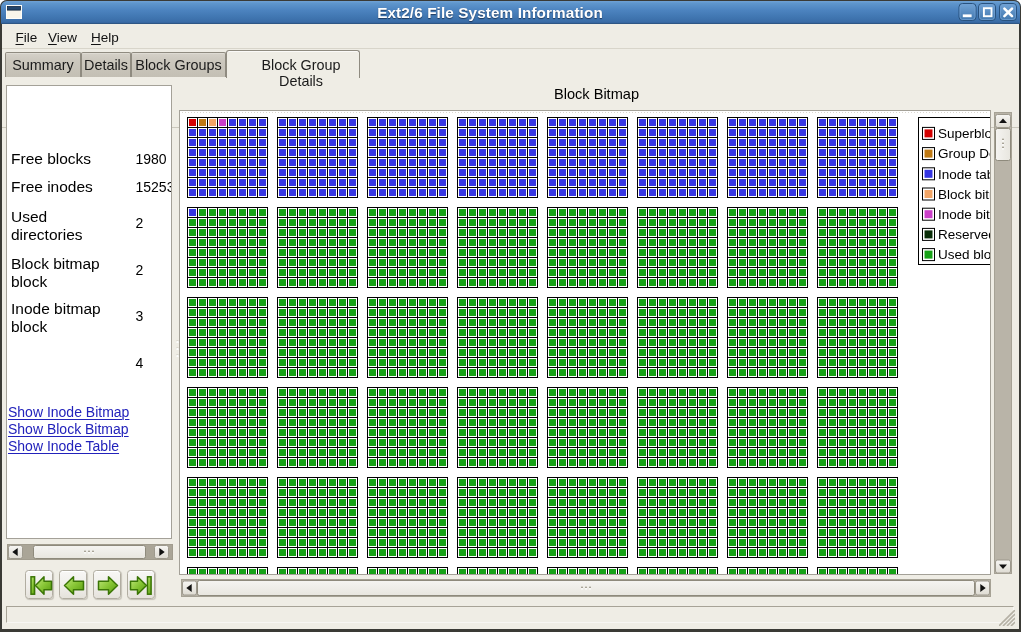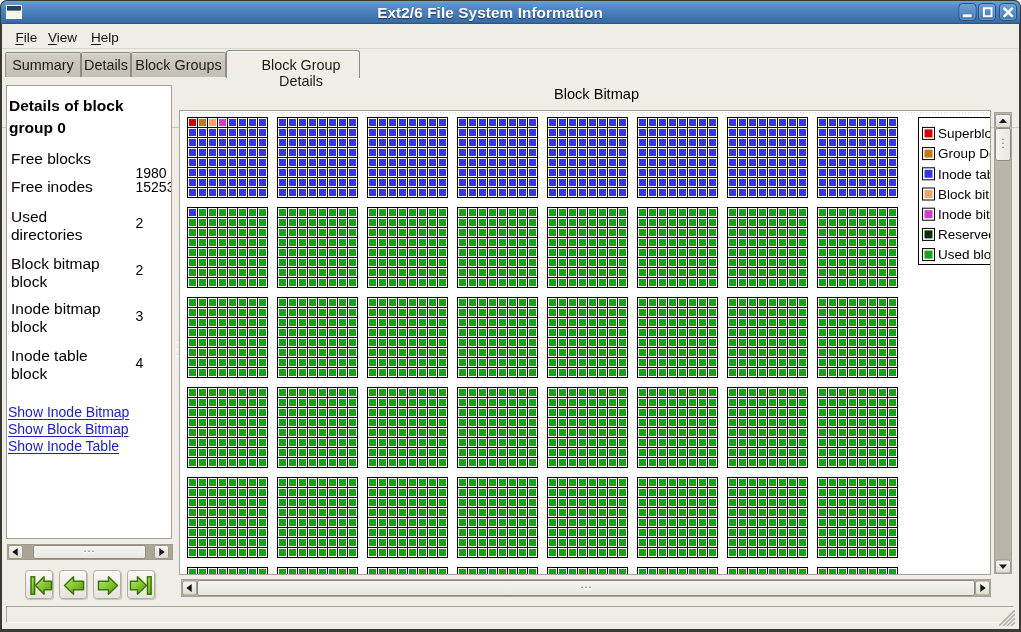--- a/index.html
+++ b/index.html
@@ -86,32 +86,30 @@
         <span>Details</span>
       </div>
       <div class="tab" style="left:129px;width:95px">
         <span>Block Groups</span>
       </div>
       <div class="tab" id="tab4" style="left:224px;width:134px">
         <span>Block Group Details</span>
       </div>
     </div>
     <div id="leftpanel">
-      <div class="hd">Details of block group 0</div>
       <div class="lbl" style="top:64.30000000000001px">Free blocks</div>
-      <div class="val" style="top:79px">1980</div>
+      <div class="val" style="top:65px">1980</div>
       <div class="lbl" style="top:92.4px">Free inodes</div>
       <div class="val" style="top:93px">15253</div>
       <div class="lbl" style="top:122.19999999999999px">Used directories</div>
       <div class="val" style="top:128.5px">2</div>
       <div class="lbl" style="top:168.8px">Block bitmap block</div>
       <div class="val" style="top:176px">2</div>
       <div class="lbl" style="top:214.10000000000002px">Inode bitmap block</div>
       <div class="val" style="top:222.3px">3</div>
-      <div class="lbl" style="top:260.8px">Inode table block</div>
       <div class="val" style="top:268.6px">4</div>
       <div class="lnk" style="top:318px">Show Inode Bitmap</div>
       <div class="lnk" style="top:335px">Show Block Bitmap</div>
       <div class="lnk" style="top:352px">Show Inode Table</div>
     </div>
     <svg width="166" height="16" viewBox="0 0 166 16" style="position:absolute;left:7px;top:544px">
       <rect x="0.5" y="0.5" width="165" height="15" fill="#aaa597" stroke="#a19c8e"></rect>
       <rect x="1.5" y="1.5" width="14" height="13" rx="2" fill="url(#sbbtn)" stroke="#9d998d"></rect>
       <polygon points="10.7,4.0 10.7,12.0 5.3,8.0" fill="#111"></polygon>
       <rect x="26.5" y="1.5" width="112" height="13" rx="2" fill="url(#sbth2)" stroke="#8e8a7c"></rect>

